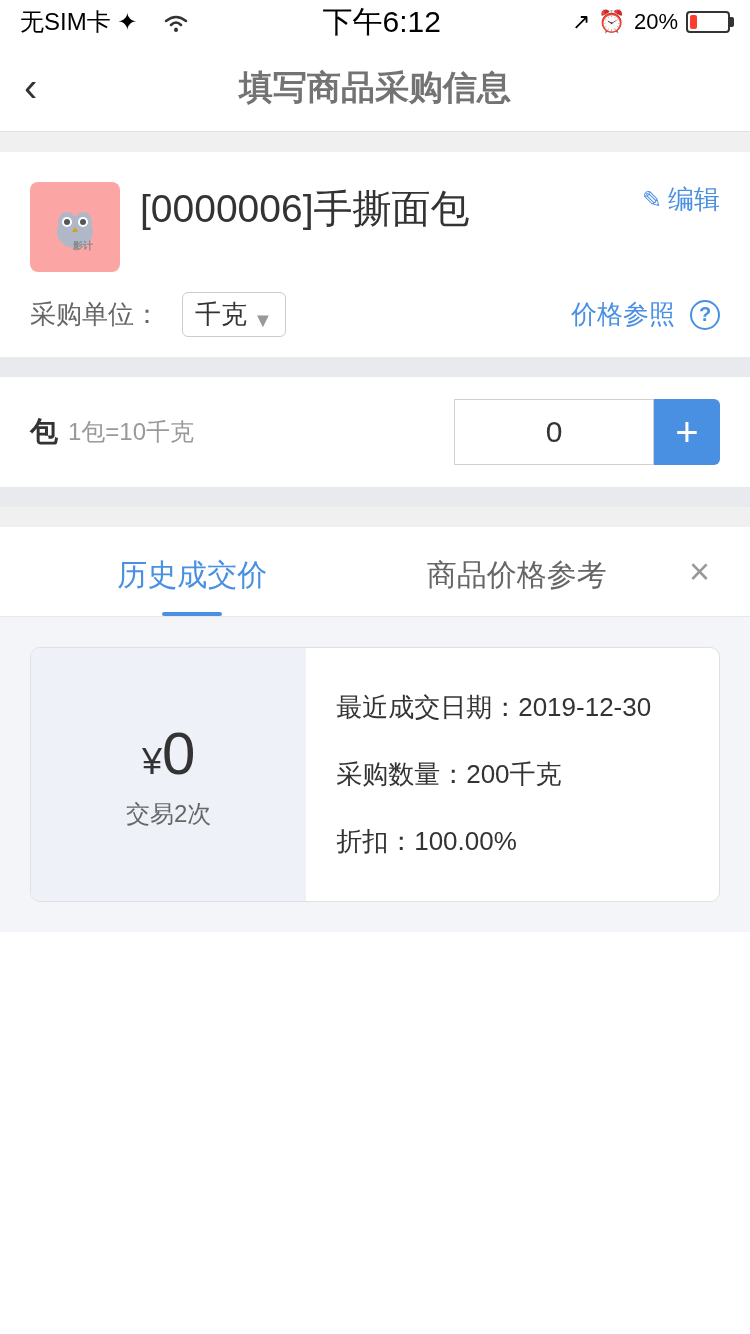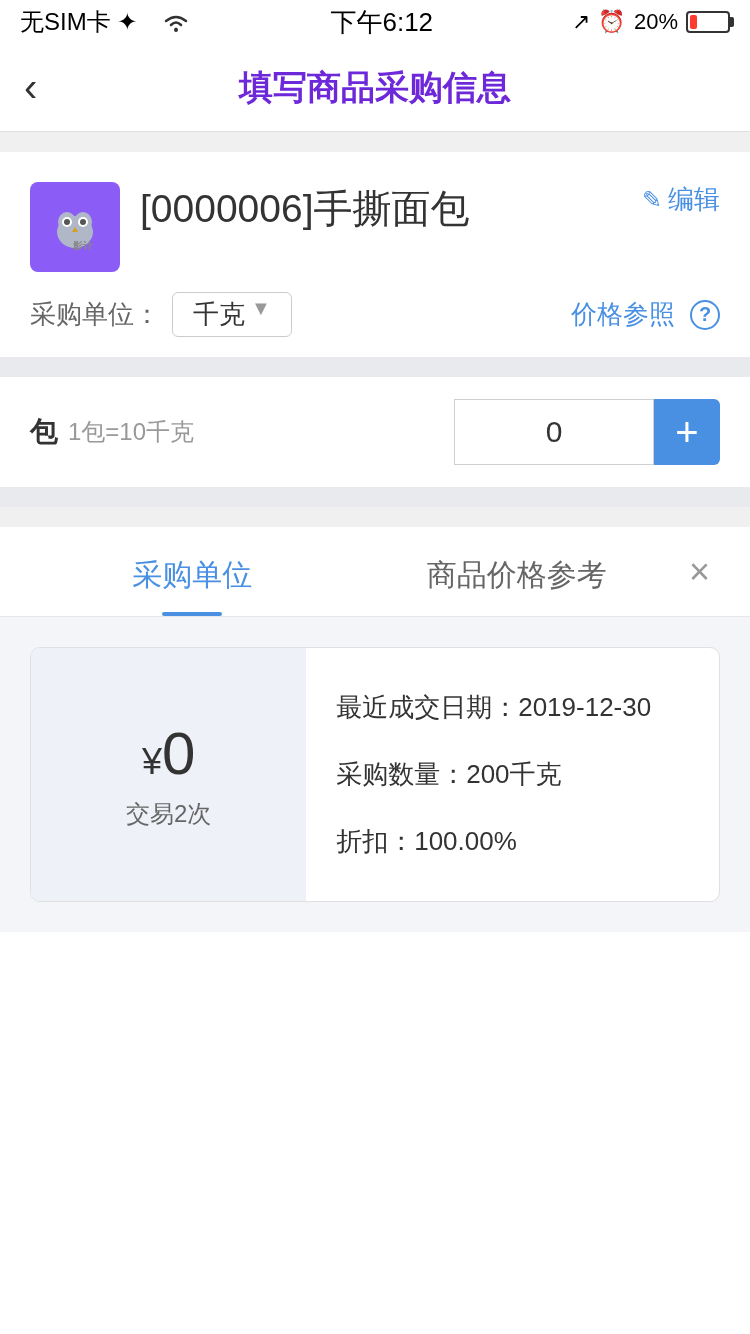--- a/index.html
+++ b/index.html
@@ -24,21 +24,21 @@
       font-size: 28px;
       font-weight: 500;
     }
     .status-left {
       display: flex;
       align-items: center;
       gap: 24px;
       font-size: 26px;
     }
     .status-center {
-      font-size: 26px;
+      font-size: 30px;
       font-weight: 500;
     }
     .status-right {
       display: flex;
       align-items: center;
       gap: 8px;
       font-size: 24px;
     }
     .battery-icon {
       display: inline-flex;
@@ -87,21 +87,21 @@
       position: absolute;
       left: 24px;
       font-size: 40px;
       color: #333;
       cursor: pointer;
       font-weight: 300;
     }
     .nav-title {
       font-size: 34px;
       font-weight: 600;
-      color: #6d28d9;
+      color: #737373;
     }
 
     
     .product-section {
       background: #fff;
       padding: 30px 30px 20px;
       margin-top: 20px;
     }
     .product-header {
       display: flex;
@@ -111,21 +111,21 @@
     }
     .product-left {
       display: flex;
       align-items: flex-start;
       gap: 20px;
       flex: 1;
     }
     .product-thumb {
       width: 90px;
       height: 90px;
-      background: #8b5cf6;
+      background: #fca5a5;
       border-radius: 8px;
       display: flex;
       align-items: center;
       justify-content: center;
       flex-shrink: 0;
     }
     .product-thumb-inner {
       width: 60px;
       height: 60px;
       display: flex;
@@ -168,27 +168,28 @@
       gap: 12px;
     }
     .unit-label {
       font-size: 26px;
       color: #666;
       text-align: right;
     }
     .unit-selector {
       border: 1px solid #ccc;
       border-radius: 6px;
-      padding: 4px 20px;
+      padding: 4px 12px;
       font-size: 26px;
       color: #333;
       display: flex;
-      align-items: flex-start;
+      align-items: flex-end;
       gap: 6px;
       cursor: pointer;
+      margin-left: 10px;
     }
     .unit-selector-arrow {
       font-size: 20px;
       color: #999;
     }
     .price-ref-btn {
       display: flex;
       align-items: center;
       gap: 15px;
       color: #4a90e2;
@@ -455,21 +456,21 @@
     <input class="qty-input" type="text" value="0" style="">
     <div class="qty-plus">+</div>
   </div>
 </div>
 
 <div class="divider"></div>
 
 <div class="tab-section">
   <div class="tab-bar">
     <div class="tab-item active">
-      <span>采购单位</span>
+      <span>历史成交价</span>
       <div class="tab-underline"></div>
     </div>
     <div class="tab-item inactive">
       <span>商品价格参考</span>
     </div>
     <div class="tab-close">×</div>
   </div>
 
   <div class="content-area">
     <div class="price-card">

